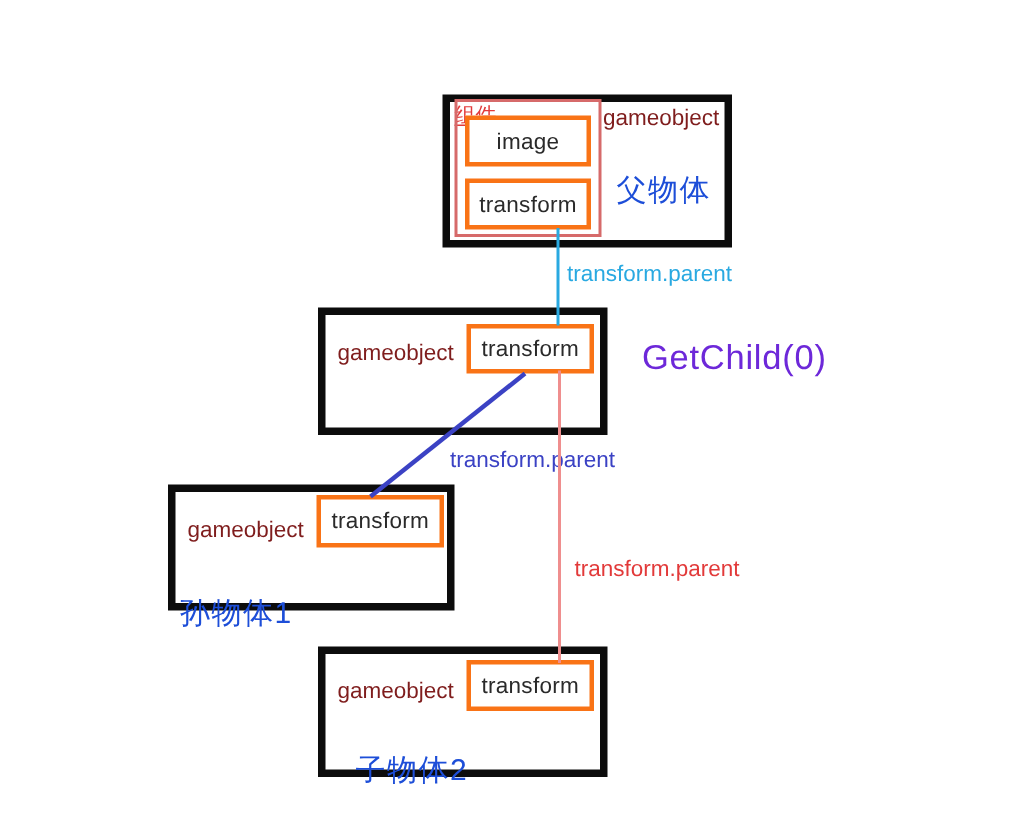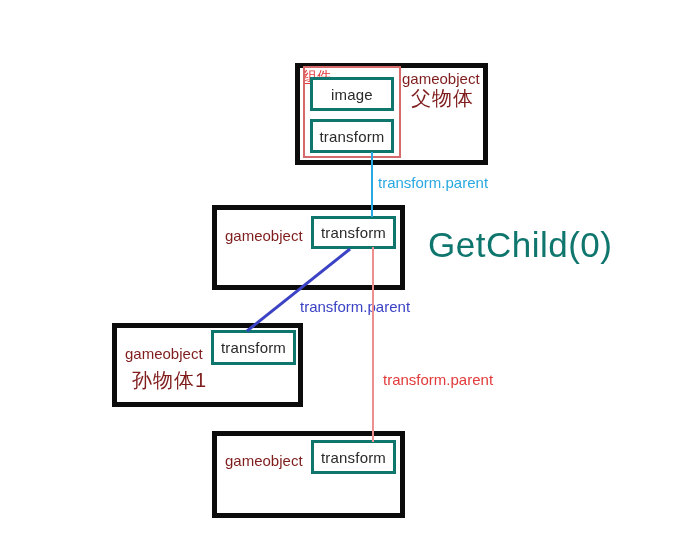--- a/index.html
+++ b/index.html
@@ -3,37 +3,37 @@
 <meta charset="utf-8">
 <style>
   html,body{margin:0;padding:0;background:#ffffff;}
   .canvas{
     position:relative;width:681px;height:559px;background:#ffffff;overflow:hidden;
     font-family:"Liberation Sans","DejaVu Sans",sans-serif;color:#141414;
   }
   .abs{position:absolute;box-sizing:border-box;}
   .node{border:5px solid #0c0c0c;background:#ffffff;}
   .comp{
-    border:3px solid #0f766e;background:#ffffff;
+    border:3px solid #f97316;background:#ffffff;
     display:flex;align-items:center;justify-content:center;
     font-size:15px;color:#2a2a2a;letter-spacing:0.2px;
   }
   .red-group{border:2px solid #d66a6a;background:transparent;}
   .go-type{font-size:15px;color:#7f1d1d;white-space:nowrap;}
-  .go-name{font-size:20px;color:#7f1d1d;white-space:nowrap;letter-spacing:1px;}
+  .go-name{font-size:20px;color:#1d4ed8;white-space:nowrap;letter-spacing:1px;margin-top:28px;}
   .edge-label{font-size:15px;white-space:nowrap;text-align:center;}
   .lbl-cyan{color:#29a9e1;}
   .lbl-blue{color:#3b42c4;}
   .lbl-red{color:#e23a3a;}
   .component-tag{
     font-size:14px;color:#e23a3a;text-decoration:underline;
     text-underline-offset:2px;white-space:nowrap;
   }
   .annotation{
-    font-size:35px;color:#0f766e;white-space:nowrap;letter-spacing:0.5px;text-align:right;
+    font-size:23px;color:#6d28d9;white-space:nowrap;letter-spacing:0.5px;text-align:right;
   }
   .edges-layer{position:absolute;left:0;top:0;pointer-events:none;z-index:5;}
 </style>
 </head>
 <body>
 
 <div class="canvas">
 
   <div class="abs node" style="left:295px;top:63px;width:193px;height:102px;"></div>
 
@@ -60,29 +60,30 @@
 
   <div class="abs go-type" style="left:225px;top:227px;">gameobject</div>
 
   <div class="abs node" style="left:112px;top:323px;width:191px;height:84px;"></div>
 
   <div class="abs comp" style="left:211px;top:330px;width:85px;height:35px;">
     <span>transform</span>
   </div>
 
   <div class="abs go-type" style="left:125px;top:345px;">gameobject</div>
-  <div class="abs go-name" style="left:132px;top:367px;">孙物体1</div>
+  <div class="abs go-name" style="left:120px;top:367px;">孙物体1</div>
 
   <div class="abs node" style="left:212px;top:431px;width:193px;height:87px;"></div>
 
   <div class="abs comp" style="left:311px;top:440px;width:85px;height:34px;">
     <span>transform</span>
   </div>
 
   <div class="abs go-type" style="left:225px;top:452px;">gameobject</div>
+  <div class="abs go-name" style="left:237px;top:472px;">子物体2</div>
 
   <svg class="edges-layer" width="681" height="559" viewBox="0 0 681 559">
     <line x1="372" y1="152" x2="372" y2="217" stroke-width="2" stroke="#29a9e1"></line>
     <line x1="350" y1="249" x2="247" y2="331" stroke-width="3" stroke="#3b42c4"></line>
     <line x1="373" y1="247" x2="373" y2="442" stroke-width="2" stroke="#ef8e8e"></line>
   </svg>
 
   <div class="abs edge-label lbl-cyan" style="left:378px;top:174px;">transform.parent</div>
 
   <div class="abs edge-label lbl-blue" style="left:300px;top:298px;">transform.parent</div>

